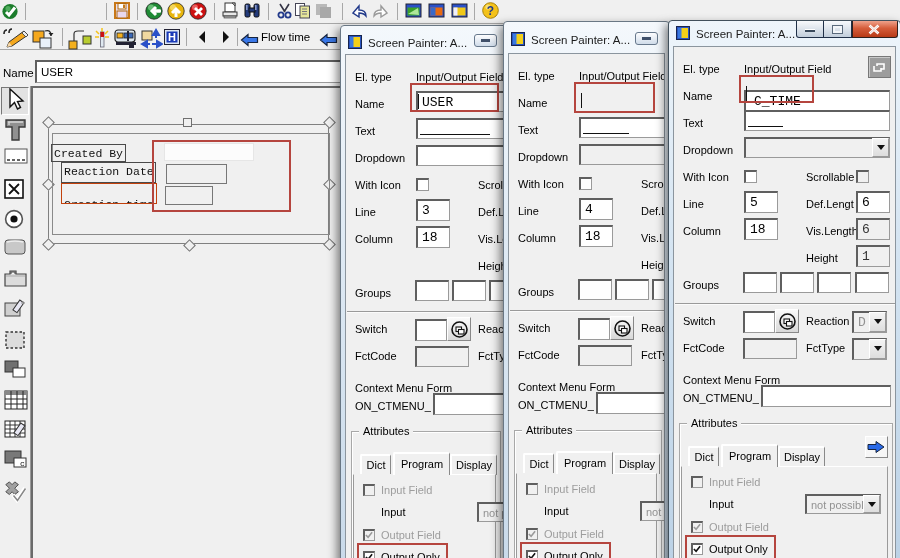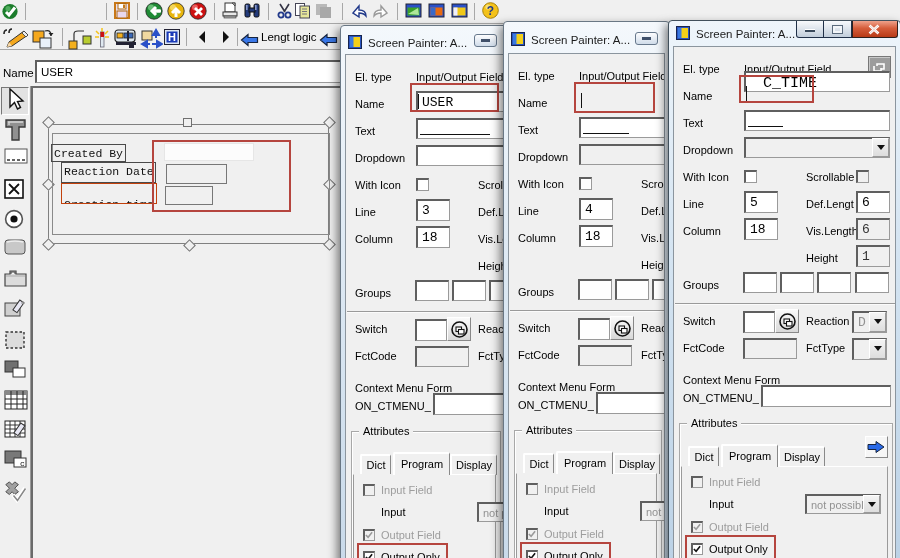--- a/index.html
+++ b/index.html
@@ -181,21 +181,21 @@
   </svg>
 <svg class="ab" style="left:196px;top:29px" width="12" height="16" viewBox="0 0 12 16">
     <path d="M9 2 L3 8 L9 14 Z" fill="#111"></path>
   </svg>
 <svg class="ab" style="left:219px;top:29px" width="12" height="16" viewBox="0 0 12 16">
     <path d="M4 2 L10 8 L4 14 Z" fill="#111"></path>
   </svg>
 <svg class="ab" style="left:240px;top:32px" width="19" height="16" viewBox="0 0 19 16">
     <path d="M1.5 8 L8 2.5 L8 5.5 L17.5 5.5 L17.5 10.5 L8 10.5 L8 13.5 Z" fill="#3a78e8" stroke="#16243e" stroke-width="1.2"></path>
   </svg>
-<div class="lbl" style="left:261px;top:31px;font-size:11.5px">Lengt logic</div>
+<div class="lbl" style="left:261px;top:31px;font-size:11.5px">Flow time</div>
 <svg class="ab" style="left:319px;top:32px" width="19" height="16" viewBox="0 0 19 16">
     <path d="M1.5 8 L8 2.5 L8 5.5 L17.5 5.5 L17.5 10.5 L8 10.5 L8 13.5 Z" fill="#3a78e8" stroke="#16243e" stroke-width="1.2"></path>
   </svg>
 <div class="lbl" style="left:3px;top:67px;font-size:11.5px">Name</div>
 <div class="inp" style="left:35px;top:60px;width:310px;height:23px;font-family:'Liberation Sans',sans-serif;font-size:11.5px;padding:4px 0 0 4px">USER</div>
 <div class="ab" style="left:0;top:86px;width:31px;height:472px;background:#f0f0f0;border-right:1px solid #9a9a9a"></div>
 <div class="ab" style="left:1px;top:87px;width:28px;height:28px;background:#e2e2e2;border:1px solid #777;border-bottom-color:#fff;border-right-color:#fff"></div>
 <svg class="ab" style="left:4px;top:88px" width="22" height="24" viewBox="0 0 22 24">
     <path d="M6 1 L6 19 L10.5 14.5 L13.5 21 L16.5 19.5 L13.5 13.5 L19 13 Z" fill="#fff" stroke="#111" stroke-width="1.4"></path>
   </svg>
@@ -449,21 +449,21 @@
     </svg>
     <div class="client" style="top:24.5px">
       <div class="lbl " style="left:9px;top:16px">El. type</div>
       <div class="lbl " style="left:70px;top:16px">Input/Output Field</div>
       <div class="ab" style="left:194px;top:9px;width:23px;height:22px;background:#9c9c9c;border:1px solid #777;box-shadow:inset 1px 1px 0 #c8c8c8"></div>
       <svg class="ab" style="left:198px;top:14px" width="14" height="12" viewBox="0 0 14 12">
         <path d="M2 5 v5 h7 v-3" fill="none" stroke="#fff" stroke-width="1.6"></path>
         <path d="M5 5 v-2 h7 v5 h-3" fill="none" stroke="#fff" stroke-width="1.6"></path>
       </svg>
       <div class="lbl " style="left:9px;top:43px">Name</div>
-      <div class="inp " style="left:70px;top:24px;width:146px;height:21px;padding:2px 0 0 17px;font-size:15px">C_TIME</div>
+      <div class="inp " style="left:70px;top:43px;width:146px;height:21px;padding:2px 0 0 8px;font-size:13px">C_TIME</div>
       <div class="ab" style="left:72px;top:39px;width:1px;height:15px;background:#111"></div>
       <div class="redbox" style="left:65px;top:28px;width:75px;height:28px"></div>
       <div class="lbl " style="left:9px;top:70px">Text</div>
       <div class="inp " style="left:70px;top:63px;width:146px;height:21px;padding:2px 0 0 4px;font-size:13px"></div>
       <div class="ab" style="left:74px;top:79px;width:35px;height:1.5px;background:#111"></div>
       <div class="lbl " style="left:9px;top:97px">Dropdown</div>
       <div class="inp gray" style="left:70px;top:90px;width:146px;height:21px;padding:2px 0 0 4px;font-size:13px"></div>
       <div class="ab" style="left:70px;top:90px;width:146px;height:21px">
         <div class="ddbtn"></div>
       </div>

